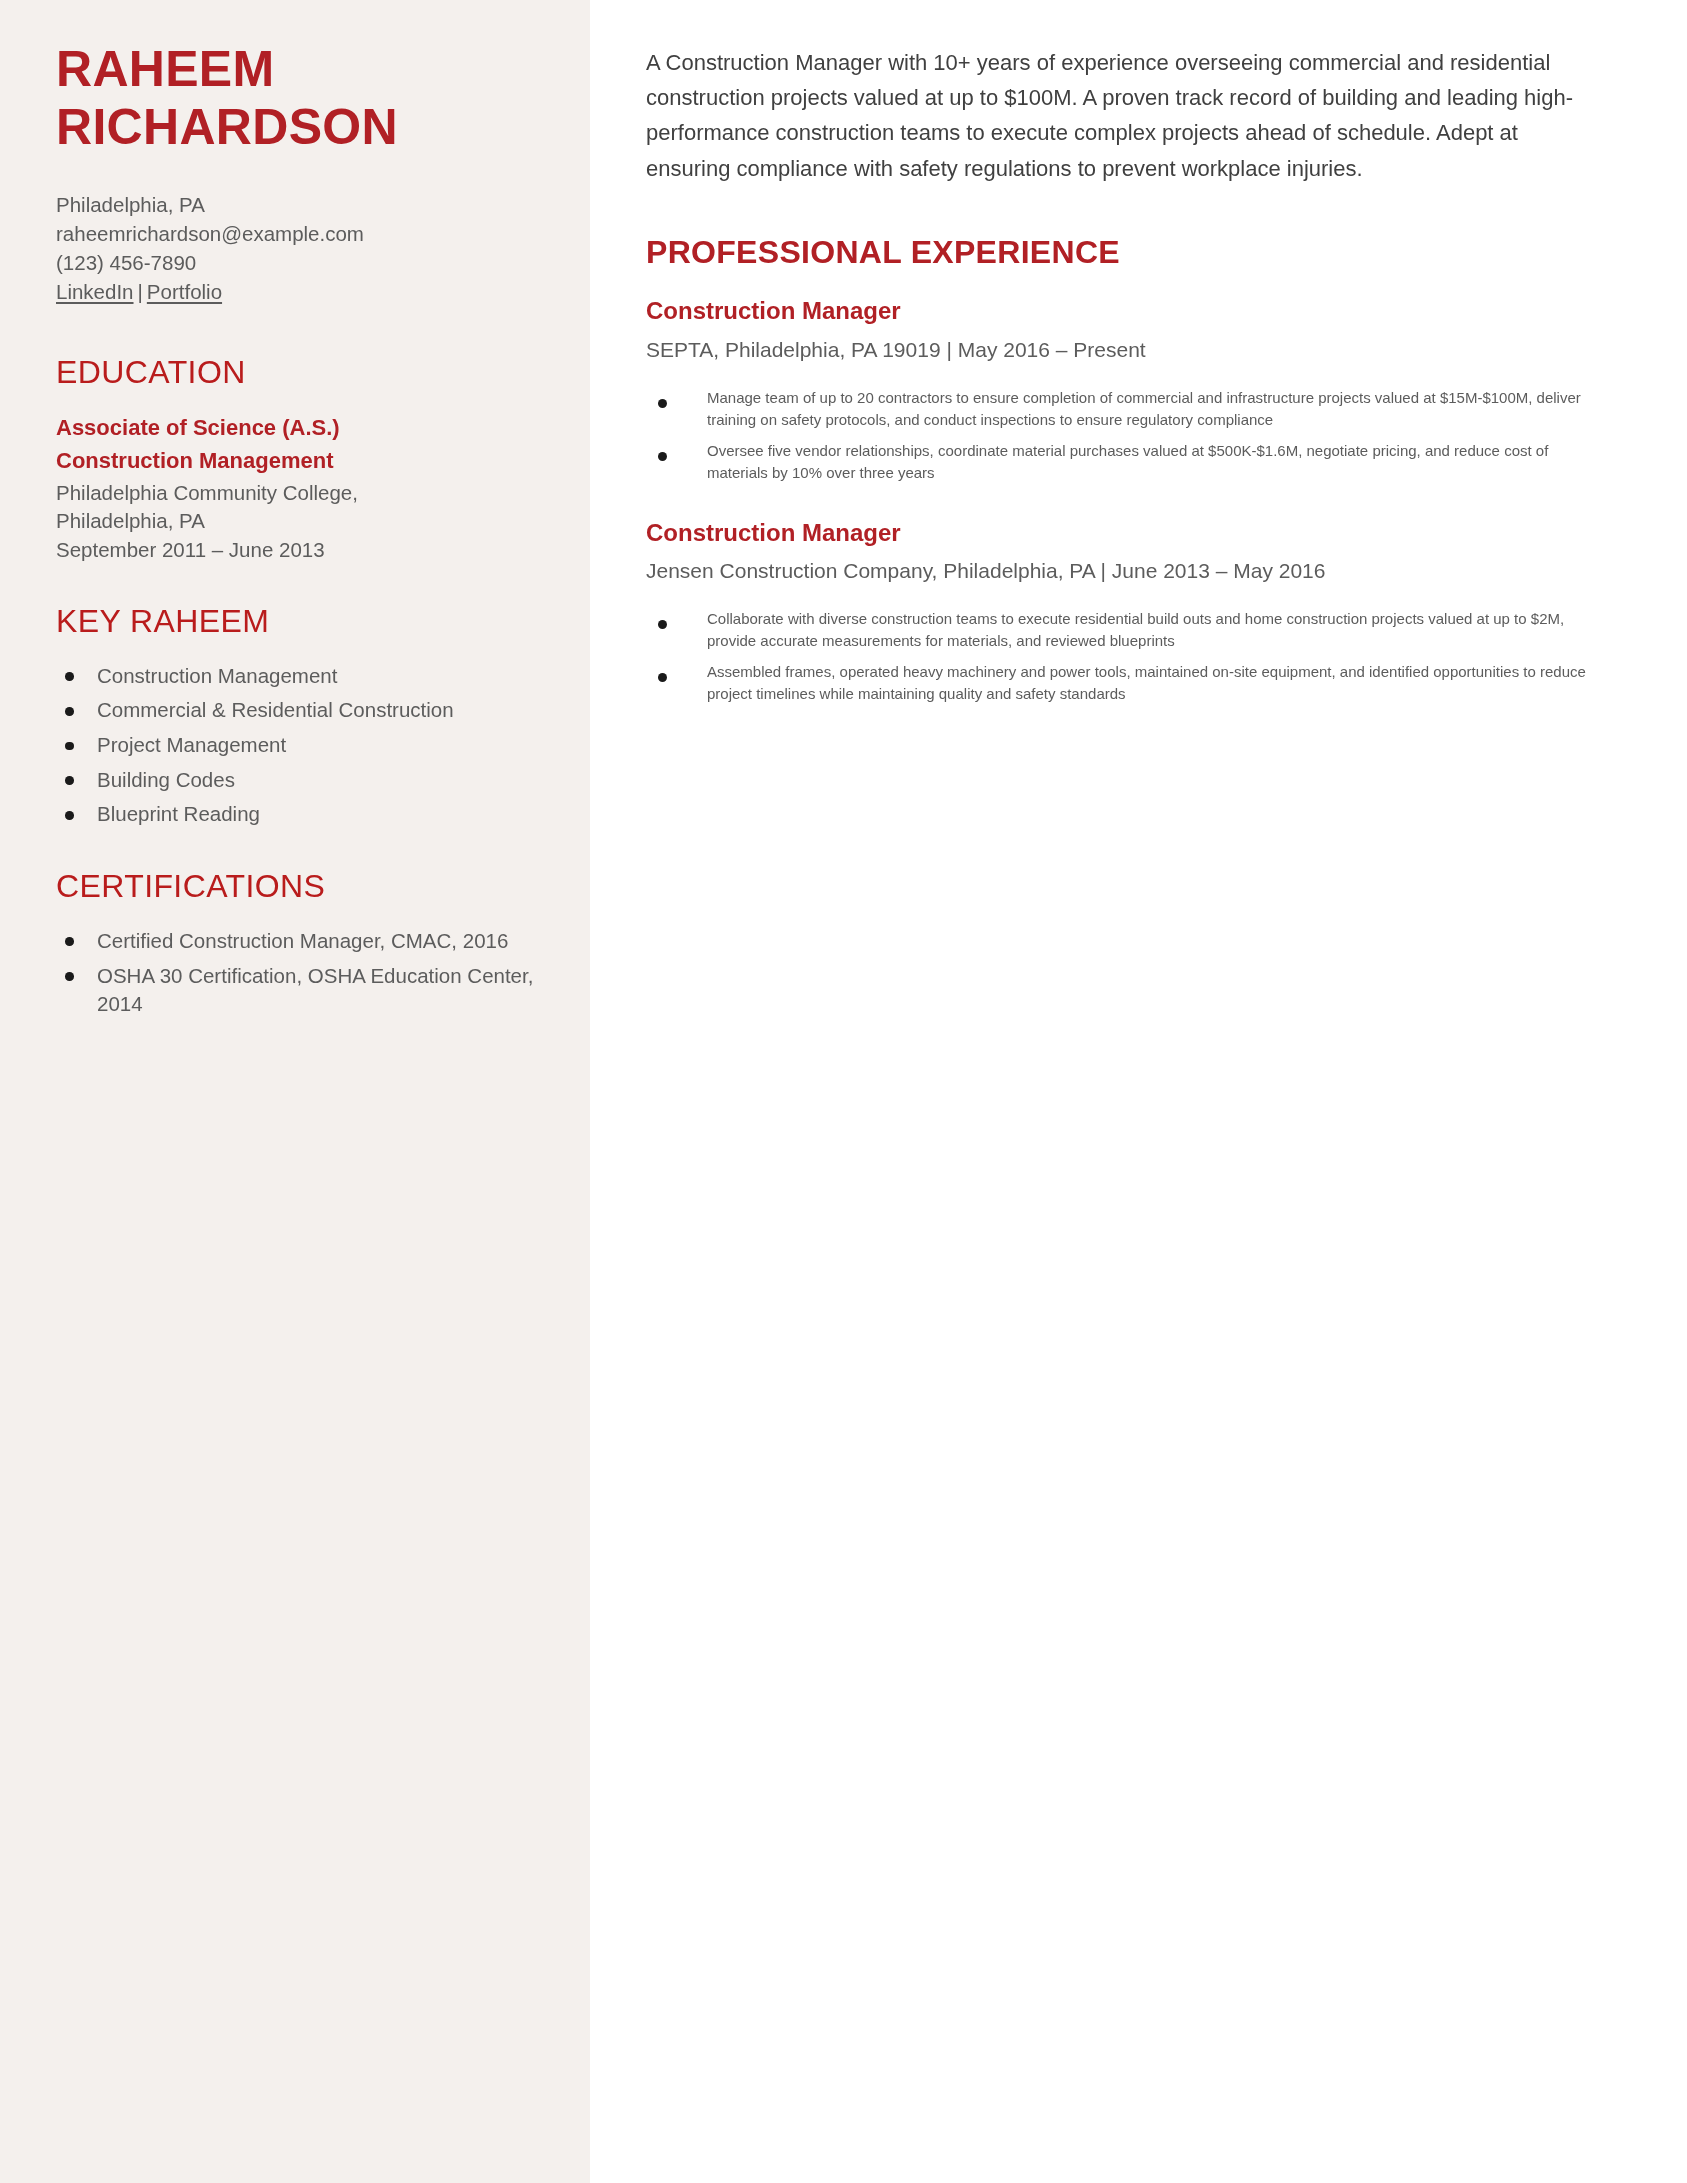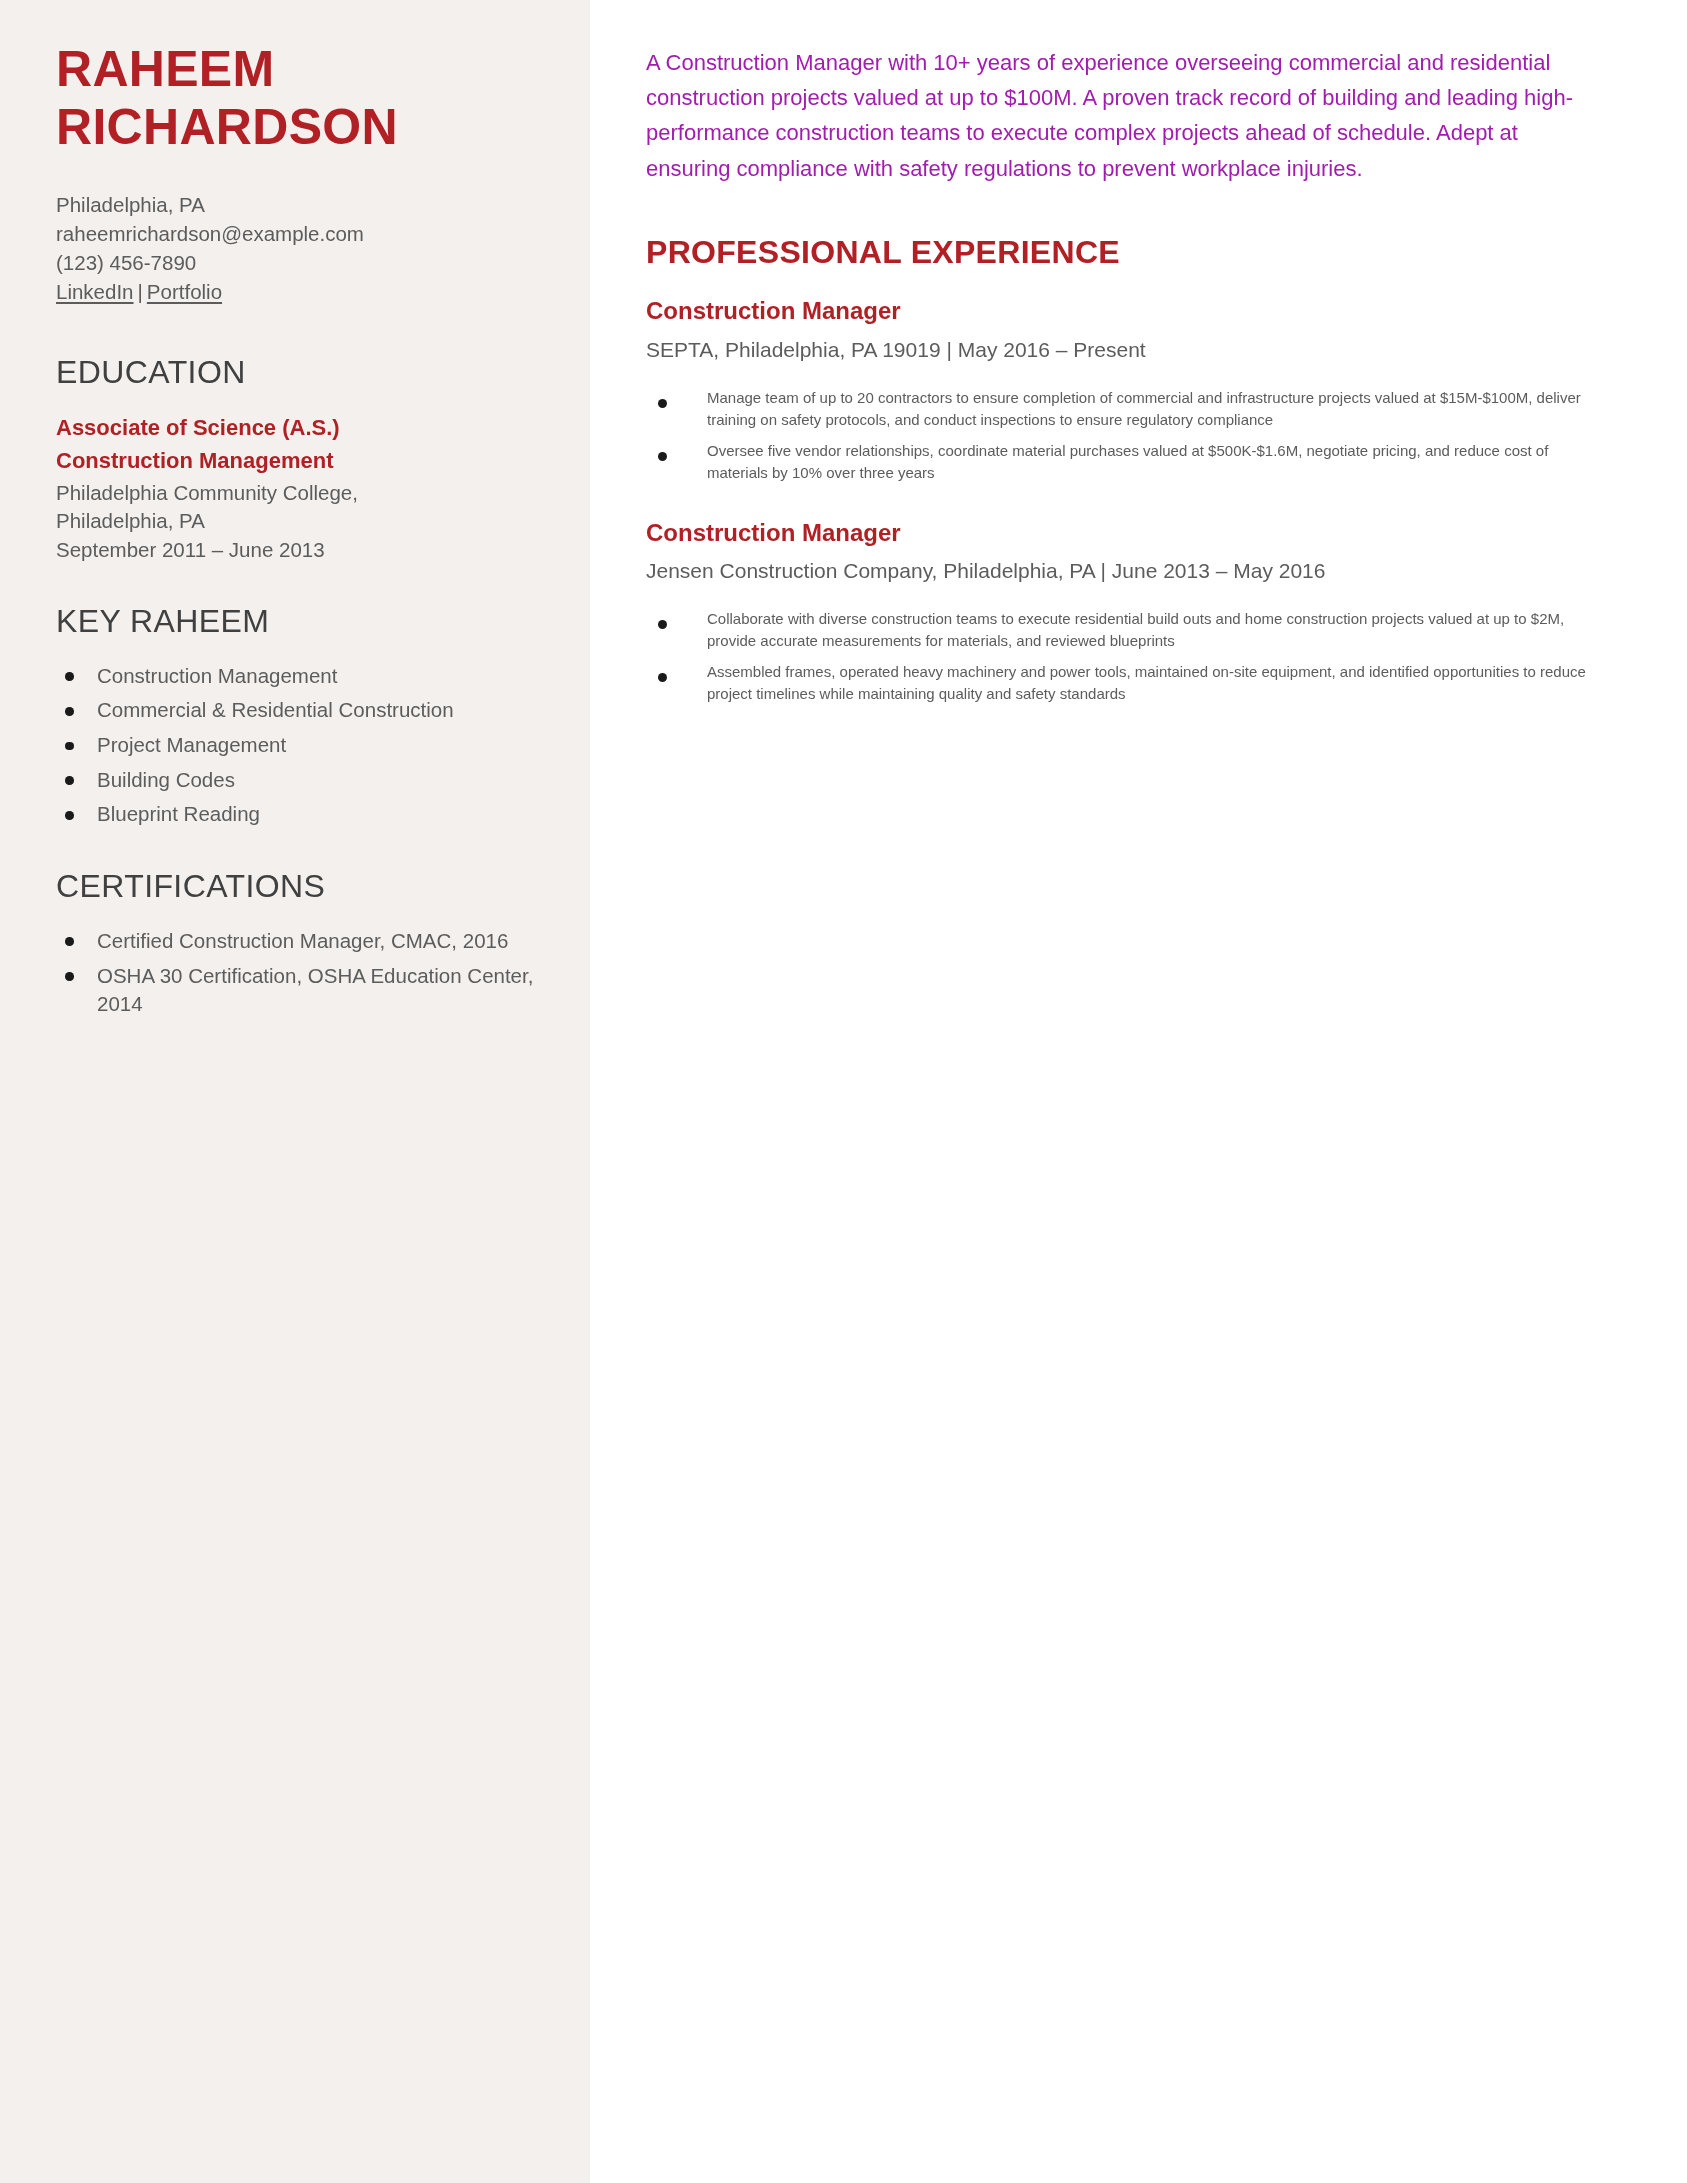--- a/index.html
+++ b/index.html
@@ -61,21 +61,21 @@
   }
   .contact-links .sep {
     text-decoration: none;
     padding: 0 4px;
   }
 
   .side-section {
     margin-bottom: 40px;
   }
   .side-heading {
-    color: #404040;
+    color: #b91c1c;
     font-size: 32px;
     font-weight: normal;
     letter-spacing: 0.4px;
     line-height: 1.1;
     margin-bottom: 22.5px;
   }
 
   .edu-degree {
     color: #B12025;
     font-size: 22px;
@@ -115,21 +115,21 @@
 
   
   .main {
     flex: 1 1 auto;
     box-sizing: border-box;
     padding: 45px 81px 0 56px;
     background: #ffffff;
   }
 
   .summary {
-    color: #a21caf;
+    color: #404040;
     font-size: 22px;
     line-height: 1.6;
     margin: 0 0 49px 0;
   }
 
   .main-heading {
     color: #B12025;
     font-size: 32px;
     font-weight: bold;
     letter-spacing: 0.3px;

